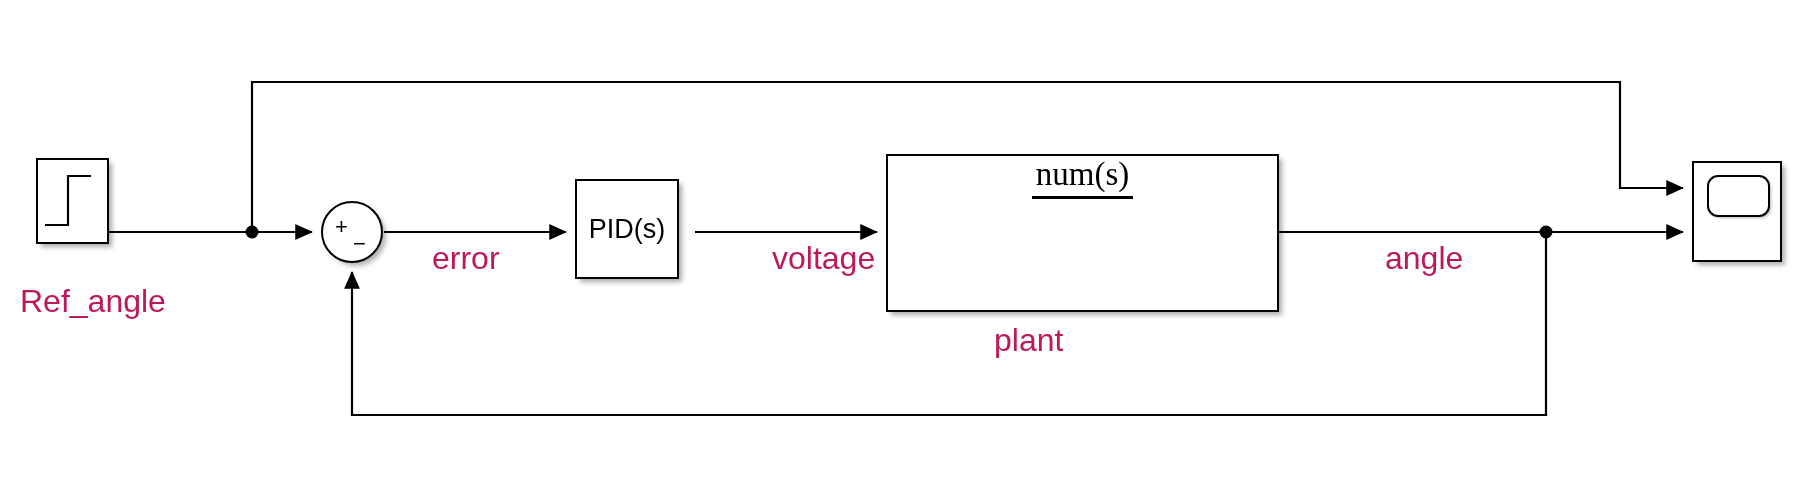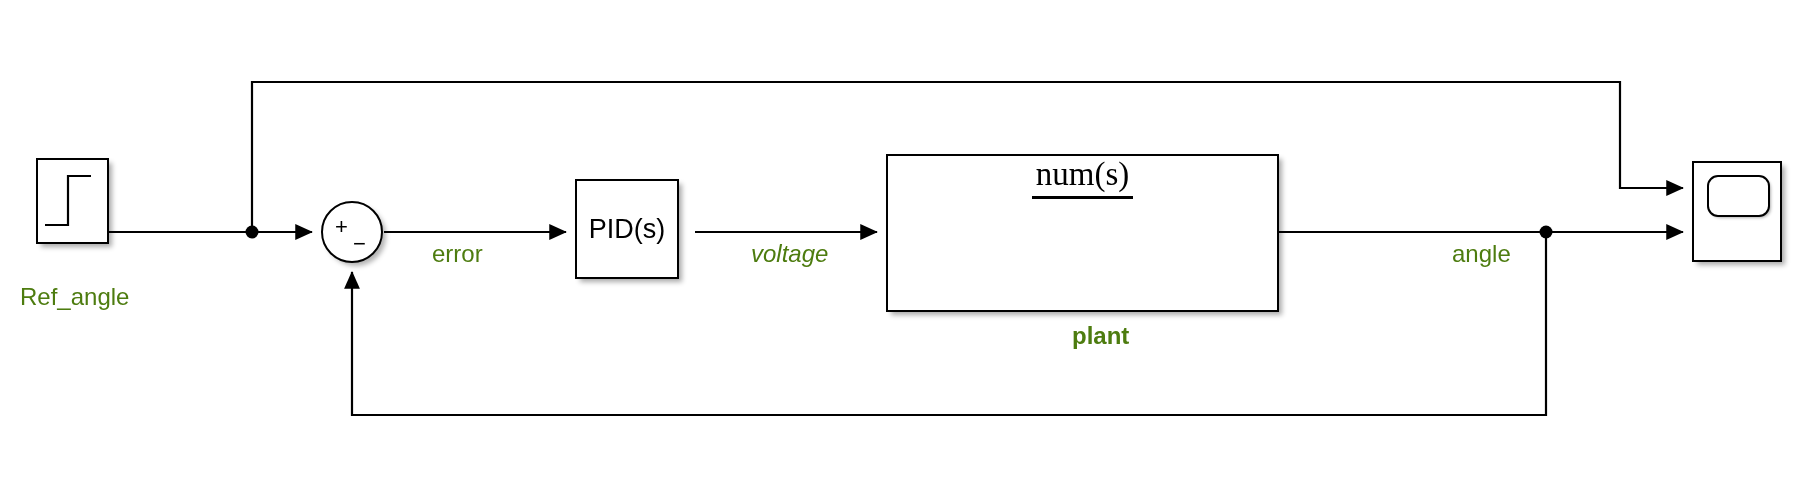--- a/index.html
+++ b/index.html
@@ -128,30 +128,30 @@
     border-radius: 11px;
     background: #ffffff;
     box-sizing: border-box;
     box-shadow: 2px 2px 3px -1px rgba(0,0,0,0.30);
   }
 
   
   .caption {
     position: absolute;
     font-family: "Liberation Sans", sans-serif;
-    font-size: 24px;
-    color: #4d7c0f;
+    font-size: 32px;
+    color: #be185d;
     white-space: nowrap;
     user-select: none;
   }
   #label-ref-angle { left: 20px;   top: 283px; }
   #label-error     { left: 432px;  top: 240px; }
-  #label-voltage   { left: 751px;  top: 240px; font-style: italic; }
-  #label-angle     { left: 1452px; top: 240px; }
-  #label-plant     { left: 1072px; top: 322px; font-weight: bold; }
+  #label-voltage   { left: 772px;  top: 240px; }
+  #label-angle     { left: 1385px; top: 240px; }
+  #label-plant     { left: 994px; top: 322px; }
 </style>
 </head>
 <body>
 
 <div id="canvas">
 
   <svg id="wires" viewBox="0 0 1796 492" width="1796" height="492">
     <defs>
       <marker id="arrowhead" markerWidth="8" markerHeight="8" refX="7.6" refY="4" orient="auto" markerUnits="strokeWidth">
         <path d="M 0 0.4 L 8 4 L 0 7.6 z" fill="#000000"></path>

